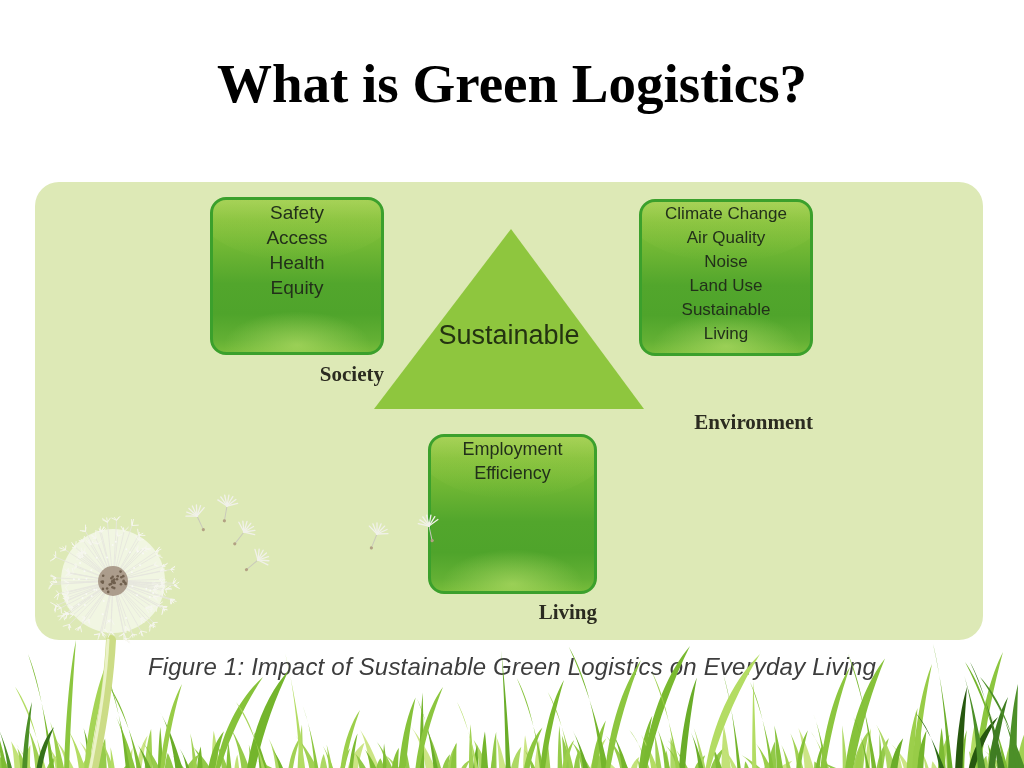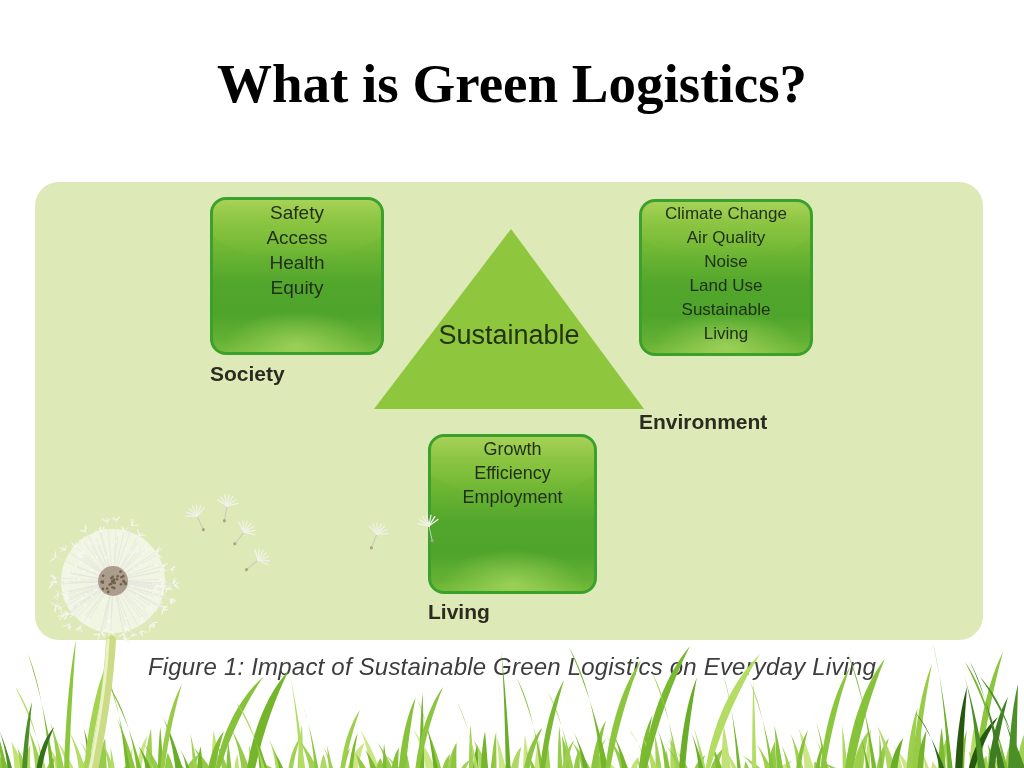--- a/index.html
+++ b/index.html
@@ -35,21 +35,21 @@
     z-index:1;
   }
   .node-items{position:relative;z-index:2;text-align:center;color:#22301a;}
   .box-society{left:175px;top:15px;width:174px;height:158px;}
   .box-society .node-items{font-size:19px;line-height:25px;}
   .box-environment{left:604px;top:17px;width:174px;height:157px;}
   .box-environment .node-items{font-size:17px;line-height:24px;}
   .box-economy{left:393px;top:252px;width:169px;height:160px;}
   .box-economy .node-items{font-size:18px;line-height:24px;}
   .node-label{
-    position:absolute;text-align:left;font-weight:bold;font-size:21px;color:#2b2b20;
+    position:absolute;text-align:right;font-weight:bold;font-size:21px;color:#2b2b20;font-family:Liberation Serif, serif;
   }
   .label-society{left:175px;top:180px;width:174px;}
   .label-environment{left:604px;top:182px;width:174px;margin-top:46px;}
   .label-economy{left:393px;top:418px;width:169px;}
   .triangle-svg{position:absolute;left:337px;top:44px;}
   .triangle-label{
     position:absolute;left:337px;top:140px;width:274px;text-align:center;
     font-size:27px;line-height:27px;color:#243311;
   }
   .caption{
@@ -84,23 +84,22 @@
         <div>Noise</div>
         <div>Land Use</div>
         <div>Sustainable</div>
         <div>Living</div>
       </div>
     </div>
     <div class="node-label label-environment">Environment</div>
 
     <div class="node-box box-economy">
       <div class="node-items">
-        <div>Growth</div>
+        <div>Employment</div>
         <div>Efficiency</div>
-        <div>Employment</div>
       </div>
     </div>
     <div class="node-label label-economy">Living</div>
 
     <svg class="triangle-svg" width="274" height="186" viewBox="0 0 274 186">
       <polygon points="139,3 2,183 272,183" fill="#8ec63e"></polygon>
     </svg>
     <div class="triangle-label">
       <div>Sustainable</div>
     </div>

